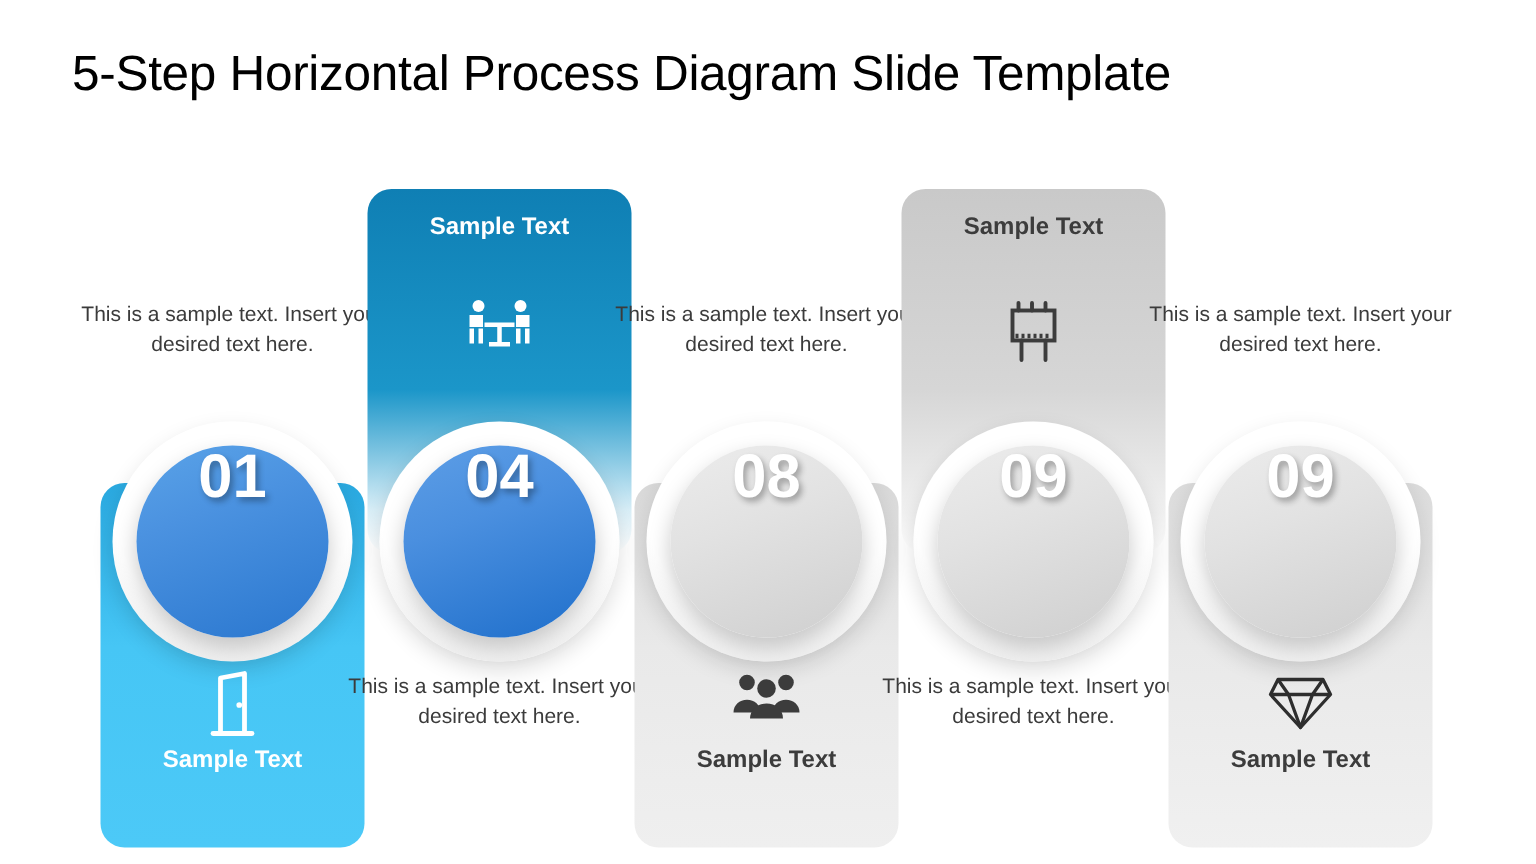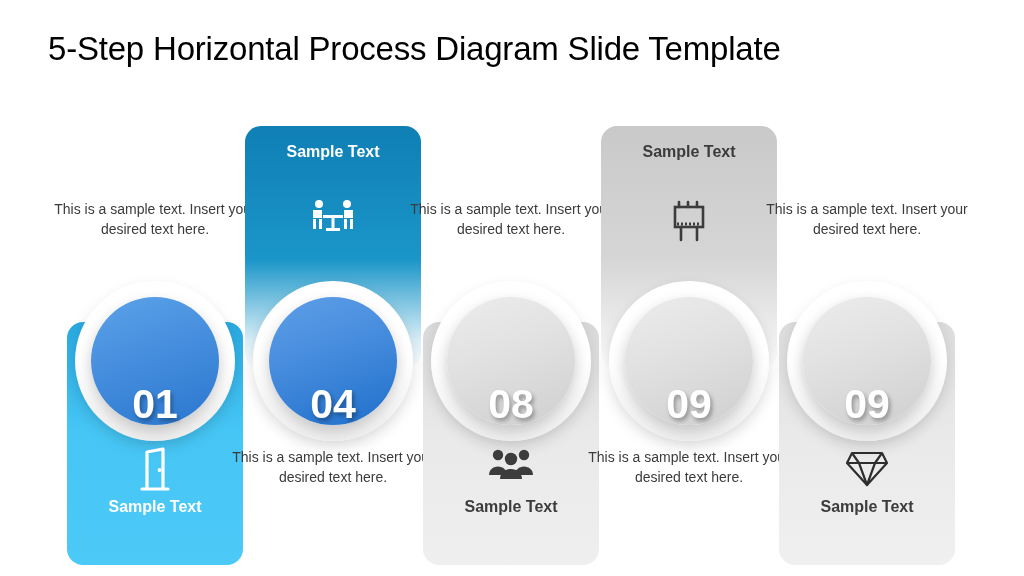--- a/index.html
+++ b/index.html
@@ -34,21 +34,21 @@
   
   .ring{
     position:absolute;left:8px;top:252px;width:160px;height:160px;
     border-radius:50%;
     background:radial-gradient(circle at 50% 38%,#ffffff 0%,#ffffff 62%,#f1f1f1 78%,#e2e2e2 100%);
     box-shadow:0 6px 14px rgba(0,0,0,.13);
   }
   .circle{
     position:absolute;left:24px;top:268px;width:128px;height:128px;
     border-radius:50%;
-    display:flex;align-items:flex-end;justify-content:center;
+    display:flex;align-items:flex-start;justify-content:center;
     box-shadow:0 7px 15px rgba(0,0,0,.22);
   }
   .circle.blue{background:linear-gradient(160deg,#5aa3e8 0%,#4b92e0 35%,#2a77cf 100%);}
   .circle.blue2{background:linear-gradient(160deg,#5d9ee6 0%,#4a8fdf 38%,#1f6fcb 100%);}
   .circle.grey{background:linear-gradient(160deg,#ececec 0%,#e2e2e2 40%,#cfcfcf 100%);}
   .num{
     font-size:41px;font-weight:bold;color:#ffffff;
     text-shadow:2px 3px 4px rgba(0,0,0,.32);
     letter-spacing:0px;line-height:1;
   }

